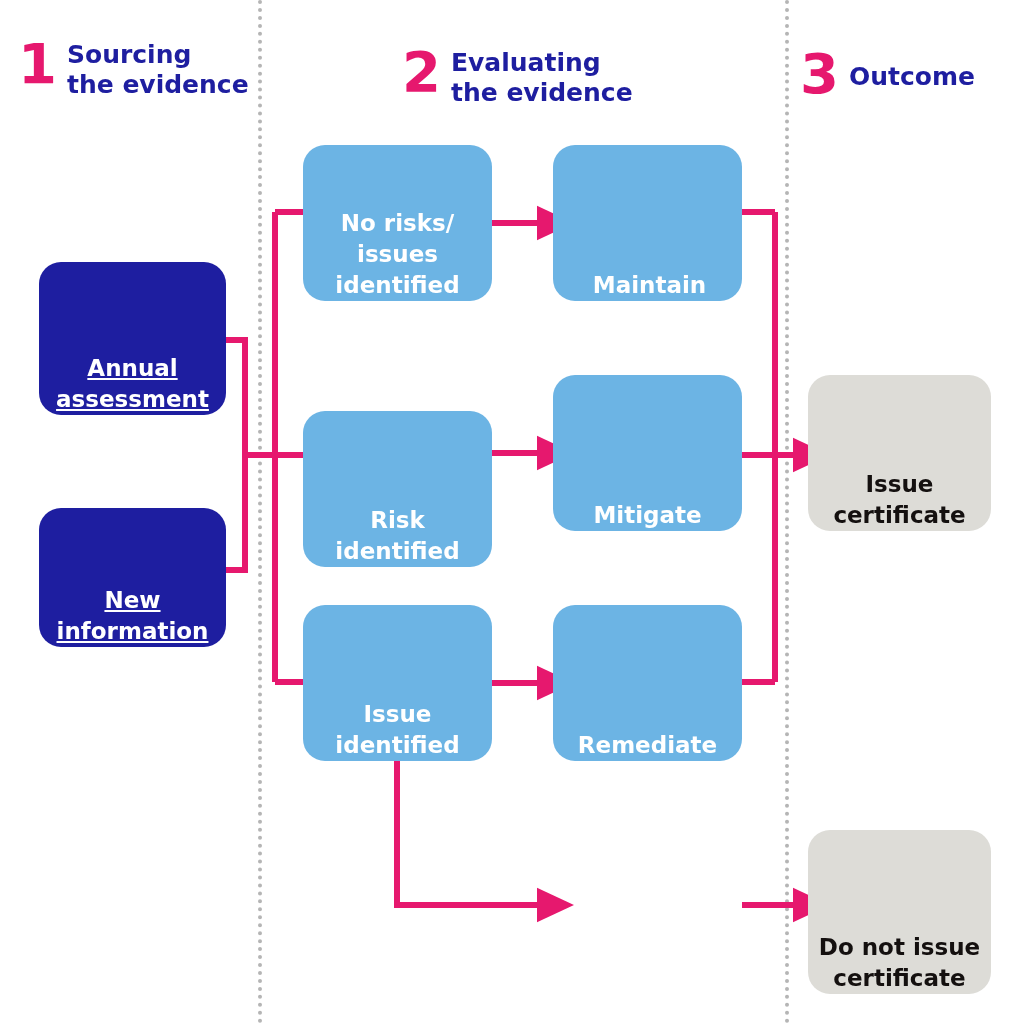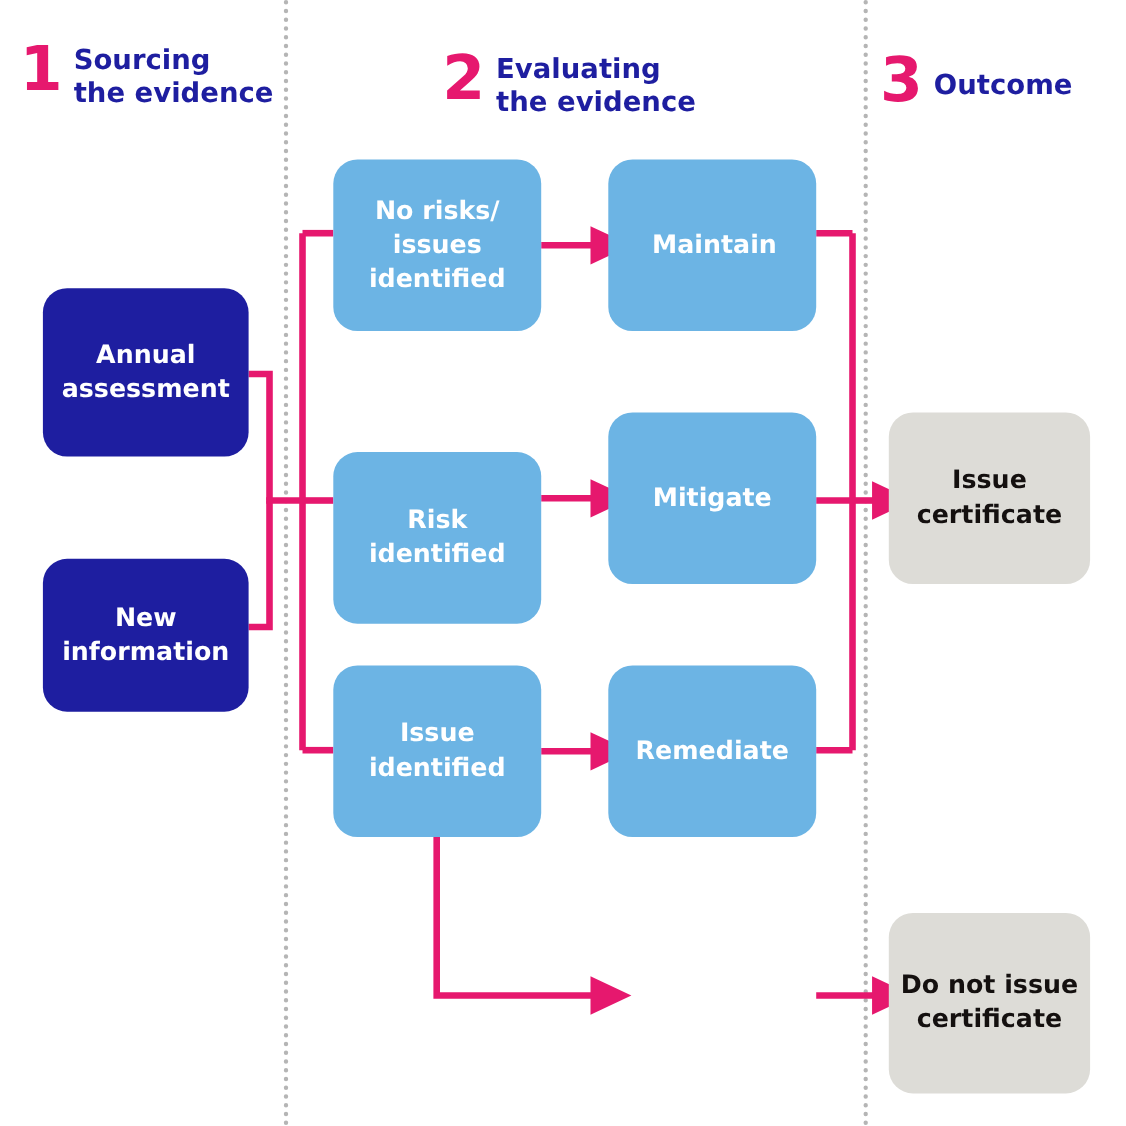--- a/index.html
+++ b/index.html
@@ -51,31 +51,31 @@
   }
   #head-1 { left: 18px; top: 38px; }
   #head-2 { left: 402px; top: 46px; }
   #head-3 { left: 800px; top: 48px; }
   #head-3 .stage-label { margin-top: 14px; }
 
   
   .node {
     position: absolute;
     display: flex;
-    align-items: center;
+    align-items: flex-end;
     justify-content: center;
     text-align: center;
     border-radius: 22px;
     font-weight: 800;
     font-size: 23px;
     line-height: 31px;
     padding: 0 8px;
     box-sizing: border-box;
   }
-  .node-dark  { background: #1e1ea0; color: #ffffff; }
+  .node-dark  { background: #1e1ea0; color: #ffffff; text-decoration: underline; }
   .node-blue  { background: #6cb4e4; color: #ffffff; }
   .node-grey  { background: #dddcd7; color: #14100f; }
 
   
   #node-annual      { left: 39px;  top: 262px; width: 187px; height: 153px; }
   #node-newinfo     { left: 39px;  top: 508px; width: 187px; height: 139px; }
   
   #node-norisks     { left: 303px; top: 145px; width: 189px; height: 156px; }
   #node-risk        { left: 303px; top: 375px; width: 189px; height: 156px; margin-top: 36px; }
   #node-issue       { left: 303px; top: 605px; width: 189px; height: 156px; }

